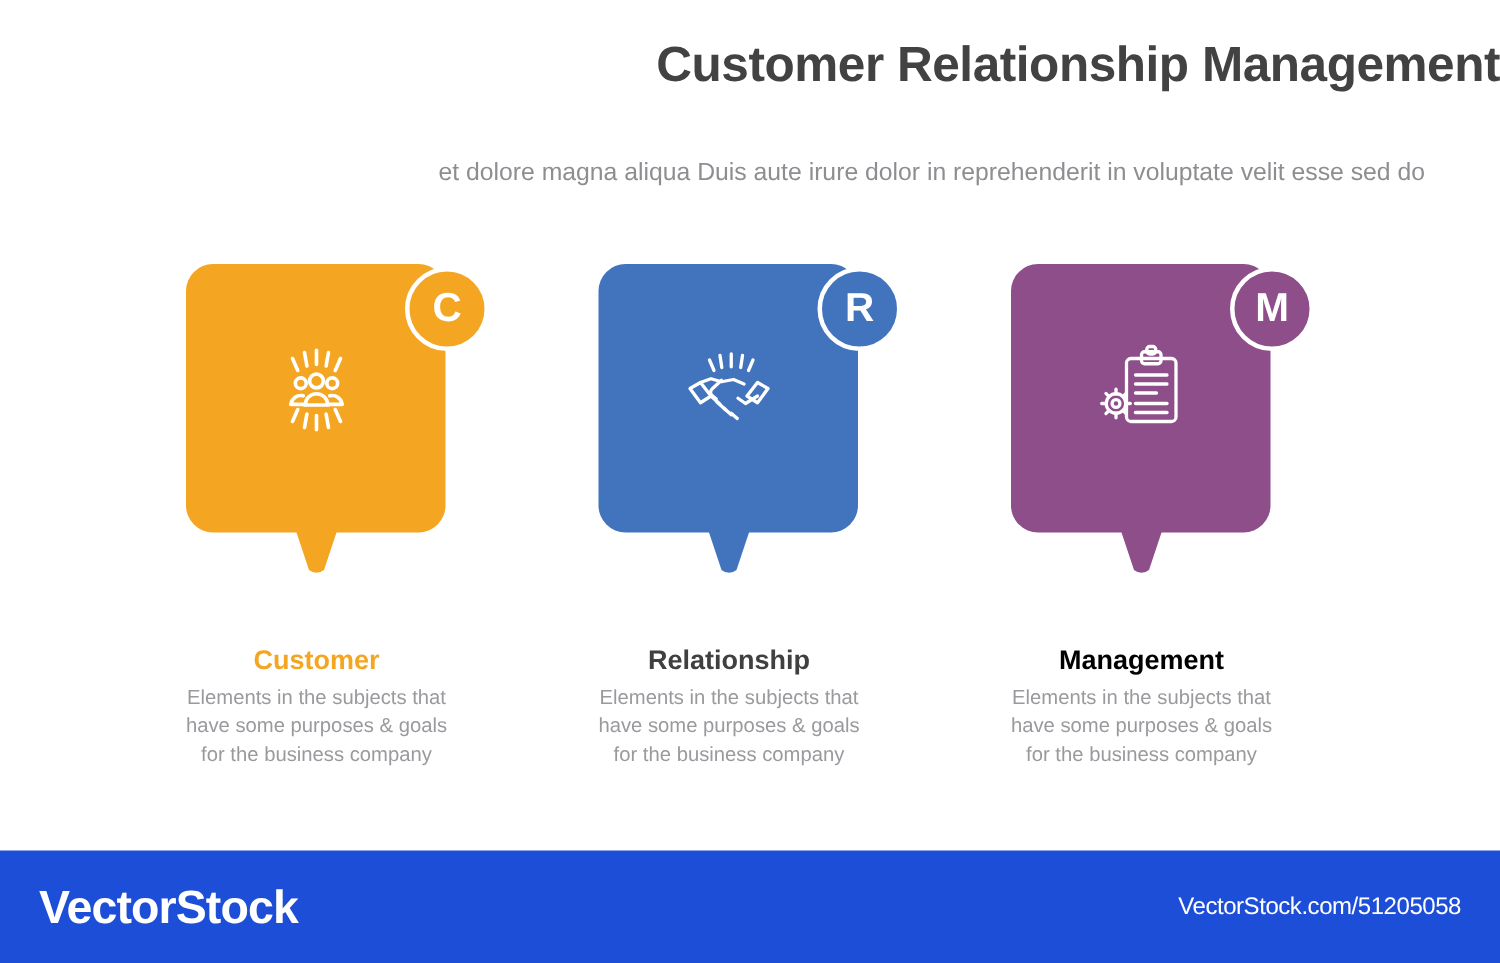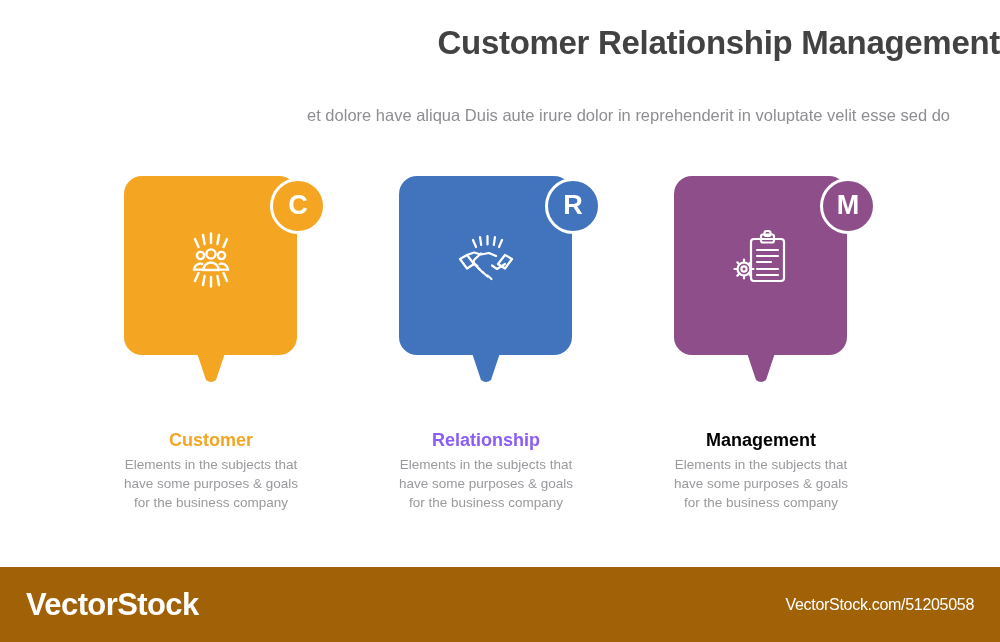--- a/index.html
+++ b/index.html
@@ -146,21 +146,21 @@
   }
   .caption-desc .l { display: block; }
 
   
   .footer {
     position: absolute;
     left: 0;
     bottom: 0;
     width: 1000px;
     height: 75px;
-    background: #a16207;
+    background: #1d4ed8;
   }
   .footer-brand {
     position: absolute;
     left: 26px;
     top: 50%;
     transform: translateY(-50%);
     color: #ffffff;
     font-size: 31px;
     font-weight: bold;
     letter-spacing: -0.6px;
@@ -178,21 +178,21 @@
 </style>
 </head>
 <body>
 
 <div class="page">
 
   <div class="header">
     <h1 class="title">Customer Relationship Management</h1>
     <div class="subtitle">
       <br>
-      <span>et dolore have aliqua Duis aute irure dolor in reprehenderit in voluptate velit esse sed do</span>
+      <span>et dolore magna aliqua Duis aute irure dolor in reprehenderit in voluptate velit esse sed do</span>
     </div>
   </div>
 
   <div class="cards">
 
     <div class="card-col c0">
       <div class="tail">
         <svg viewBox="0 0 34 48" width="34" height="48">
           <path d="M0 0 H34 L22 36 a8 8 0 0 1 -10 0 Z" fill="#F4A623"></path>
         </svg>
@@ -310,21 +310,21 @@
     <div class="caption-col c0">
       <p class="caption-title" style="color:#F4A623">Customer</p>
       <p class="caption-desc">
         <span class="l">Elements in the subjects that</span>
         <span class="l">have  some purposes &amp; goals</span>
         <span class="l">for the  business company</span>
       </p>
     </div>
 
     <div class="caption-col c1">
-      <p class="caption-title" style="color:#8b5cf6">Relationship</p>
+      <p class="caption-title" style="color:#404040">Relationship</p>
       <p class="caption-desc">
         <span class="l">Elements in the subjects that</span>
         <span class="l">have  some purposes &amp; goals</span>
         <span class="l">for the  business company</span>
       </p>
     </div>
 
     <div class="caption-col c2">
       <p class="caption-title" style="color:#000000">Management</p>
       <p class="caption-desc">

